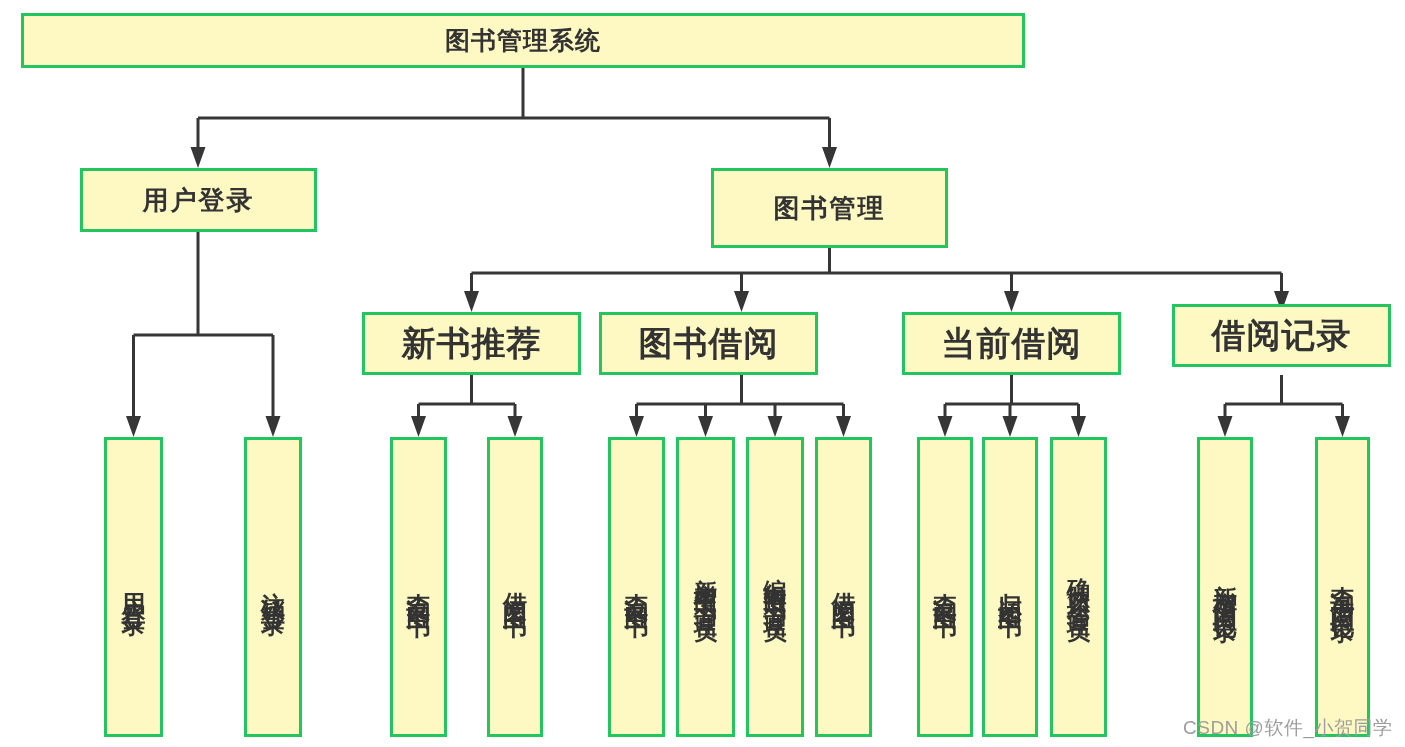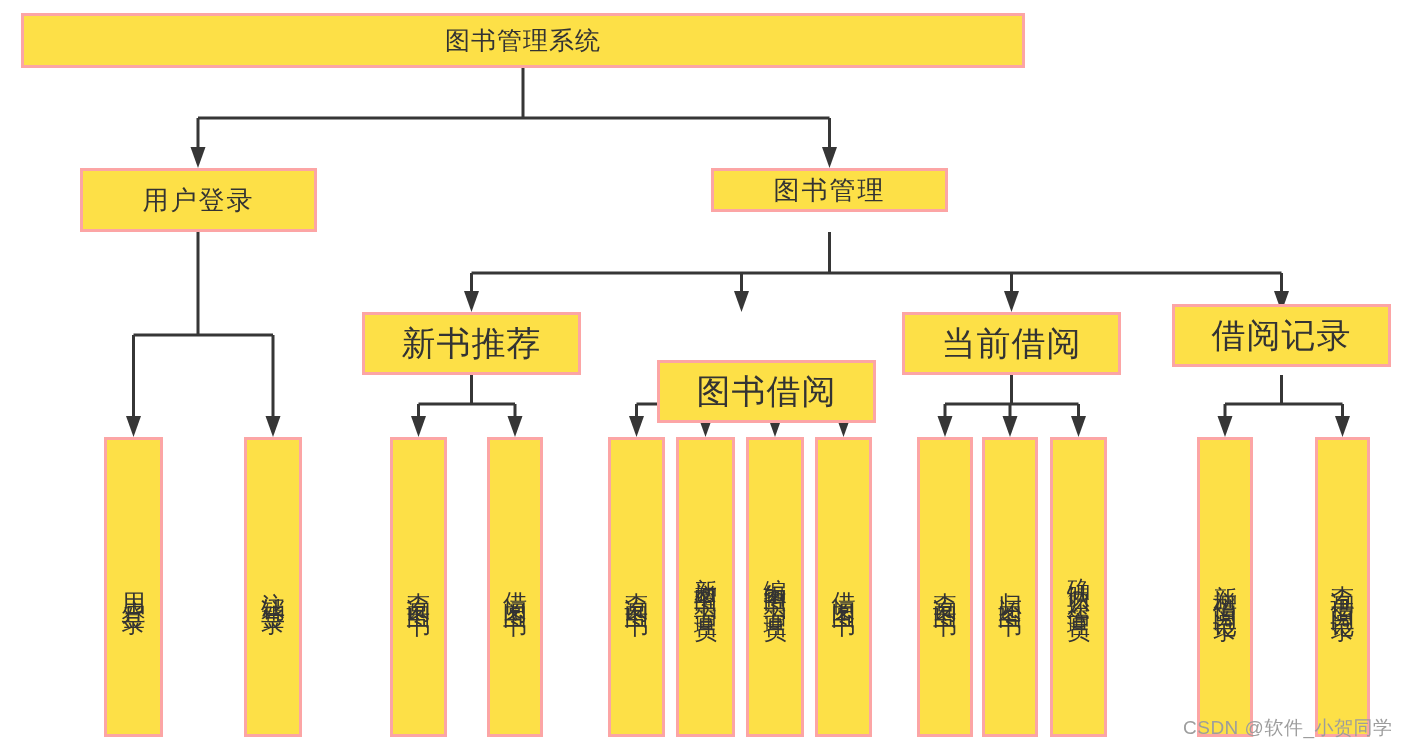--- a/index.html
+++ b/index.html
@@ -18,28 +18,29 @@
   .connectors {
     position: absolute;
     left: 0;
     top: 0;
     width: 1405px;
     height: 747px;
   }
   .box {
     position: absolute;
     box-sizing: border-box;
-    border: 3px solid #fca5a5;
-    background: #fde047;
+    border: 3px solid #22c55e;
+    background: #fef9c3;
     color: #333333;
     display: flex;
     align-items: center;
     justify-content: center;
     text-align: center;
     line-height: 1.1;
+    font-weight: bold;
   }
   .h-root { font-size: 25px; letter-spacing: 1px; }
   .h2 { font-size: 26px; letter-spacing: 2px; }
   .h3 { font-size: 34px; letter-spacing: 1px; }
   .leaf {
     writing-mode: vertical-rl;
     text-orientation: mixed;
     font-size: 24px;
     letter-spacing: 7px;
     line-height: 1;
@@ -95,24 +96,24 @@
       <polygon points="1002.5,416 1017.5,416 1010,437"></polygon>
       <polygon points="1071,416 1086,416 1078.5,437"></polygon>
       <polygon points="1217.5,416 1232.5,416 1225,437"></polygon>
       <polygon points="1335,416 1350,416 1342.5,437"></polygon>
     </g>
   </svg>
 
   <div class="box h-root" style="left:21px; top:13px; width:1004px; height:55px;">图书管理系统</div>
 
   <div class="box h2" style="left:80px; top:168px; width:237px; height:64px;">用户登录</div>
-  <div class="box h2" style="left:711px; top:168px; width:237px; height:44px;">图书管理</div>
+  <div class="box h2" style="left:711px; top:168px; width:237px; height:80px;">图书管理</div>
 
   <div class="box h3" style="left:362px; top:312px; width:219px; height:63px;">新书推荐</div>
-  <div class="box h3" style="left:657px; top:312px; width:219px; height:63px;margin-top:48px;">图书借阅</div>
+  <div class="box h3" style="left:599px; top:312px; width:219px; height:63px;">图书借阅</div>
   <div class="box h3" style="left:902px; top:312px; width:219px; height:63px;">当前借阅</div>
   <div class="box h3" style="left:1172px; top:304px; width:219px; height:63px;">借阅记录</div>
 
   <div class="box leaf" style="left:104px; top:437px; width:59px; height:300px;">用户登录</div>
   <div class="box leaf" style="left:244px; top:437px; width:58px; height:300px;">注销登录</div>
 
   <div class="box leaf" style="left:390px; top:437px; width:57px; height:300px;">查询图书</div>
   <div class="box leaf" style="left:487px; top:437px; width:56px; height:300px;">借阅图书</div>
 
   <div class="box leaf" style="left:608px; top:437px; width:57px; height:300px;">查询图书</div>

